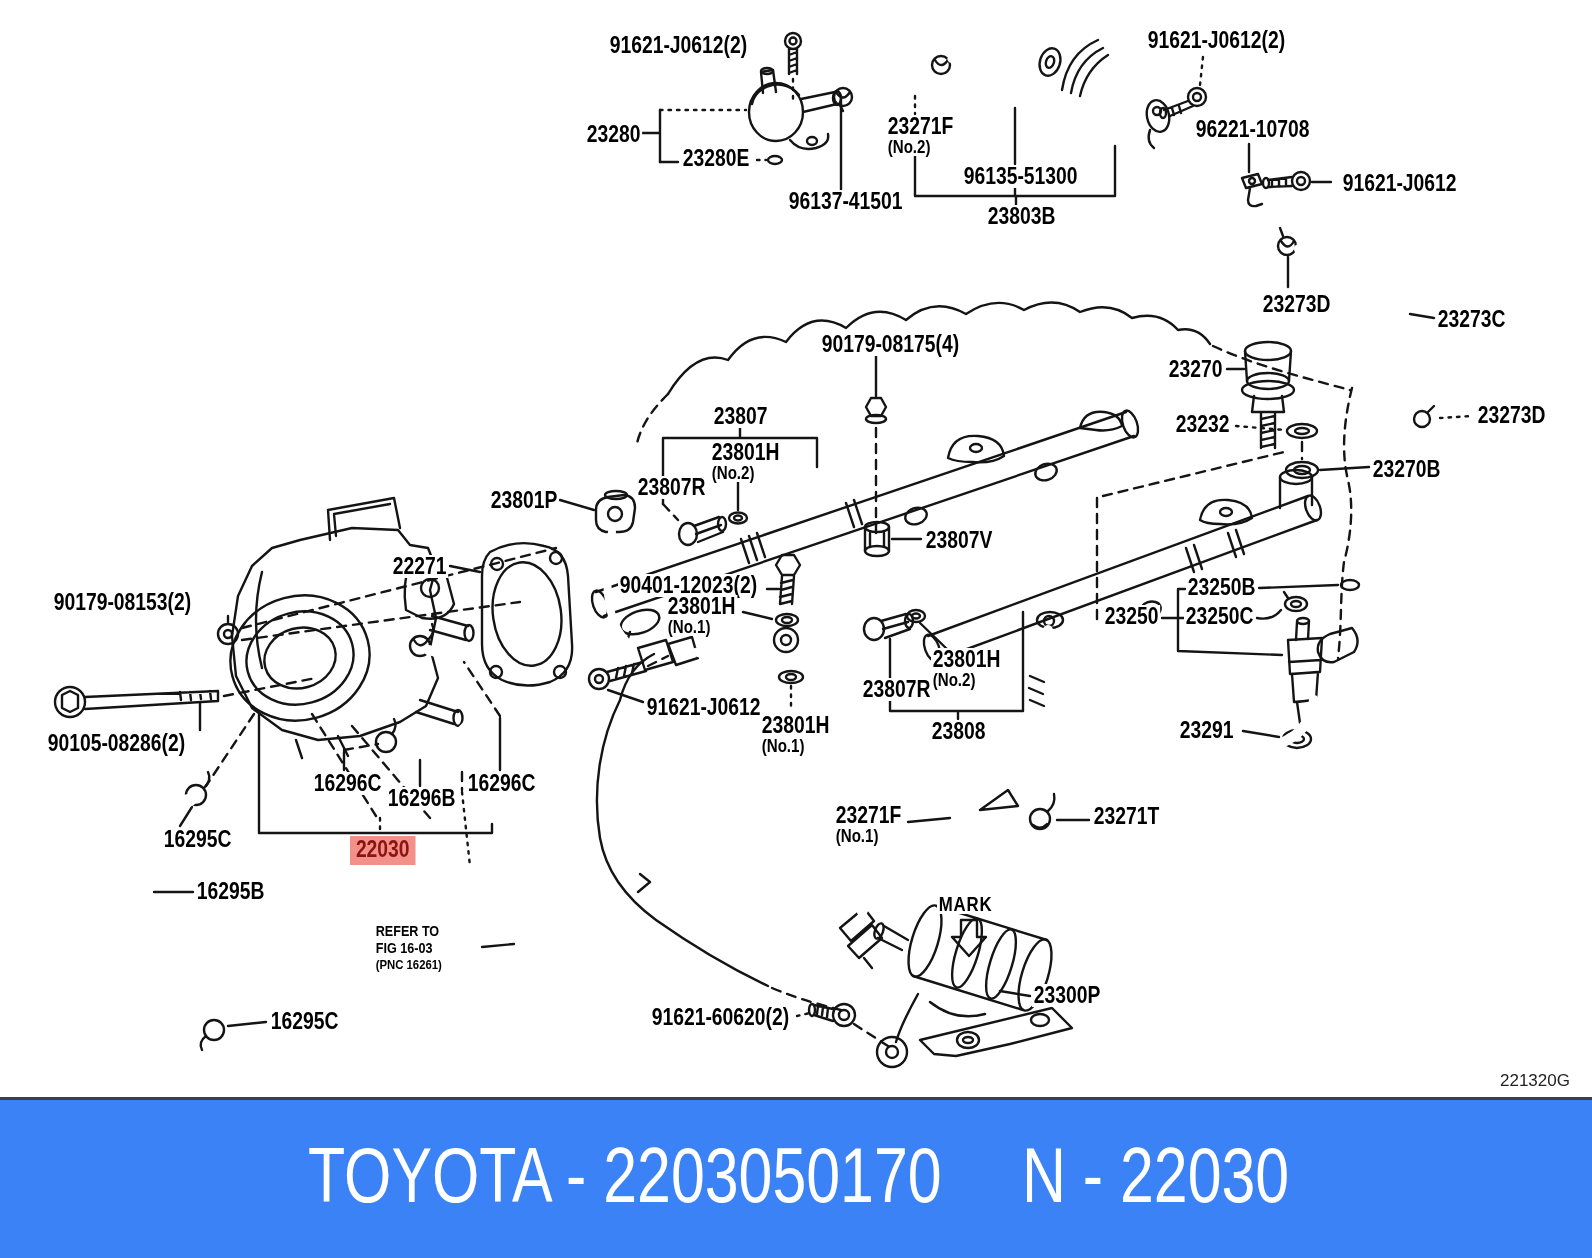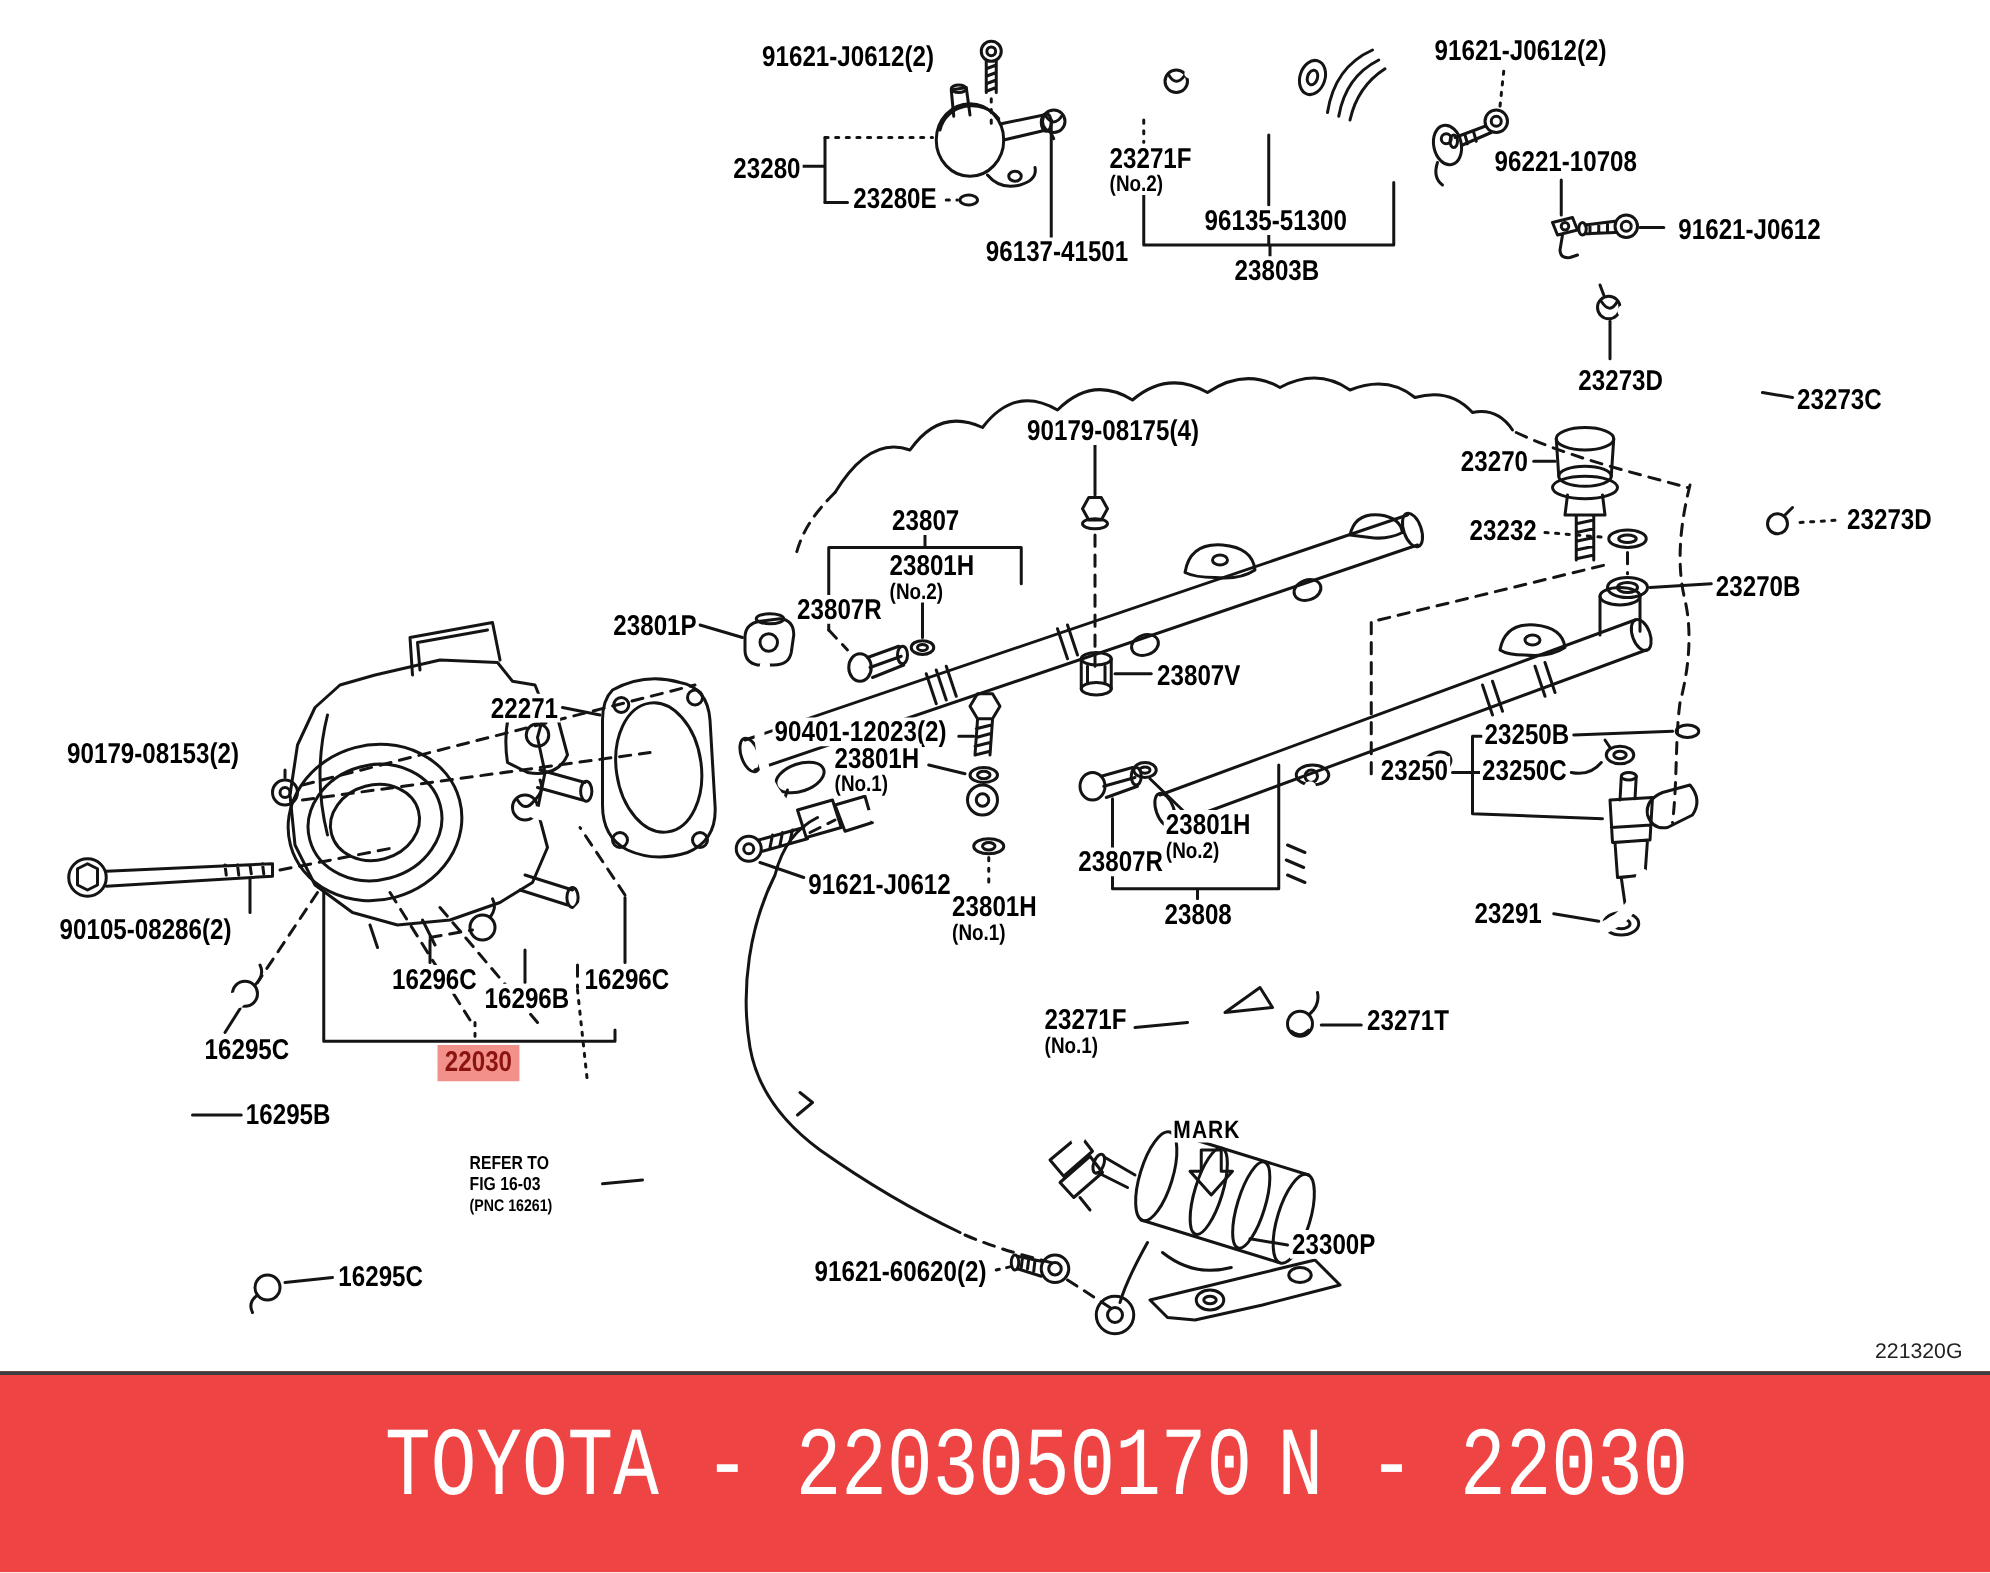--- a/index.html
+++ b/index.html
@@ -392,18 +392,18 @@
       </div>
       <div class="label" style="left: 269px; top: 1010px;"><span>16295C</span></div>
       <div class="label" style="left: 834px; top: 804px;"><span>23271F</span><span class="sub">(No.1)</span></div>
       <div class="label" style="left: 1092px; top: 805px;"><span>23271T</span></div>
       <div class="label mark" style="left: 937px; top: 894px;"><span>MARK</span></div>
       <div class="label" style="left: 1032px; top: 984px;"><span>23300P</span></div>
       <div class="label" style="left: 650px; top: 1006px;"><span>91621-60620(2)</span></div>
       <div class="label plain" style="left: 1498px; top: 1072px;"><span>221320G</span></div>
     </div>
 
-<div id="footer" style="background: #ef4444; color: rgb(255, 255, 255); font-family: Liberation Mono, monospace;">
+<div id="footer" style="background: #3b82f6; color: rgb(255, 255, 255);">
   <span class="ft" style="left:308px">TOYOTA - 2203050170</span>
   <span class="ft" style="left:1022px">N - 22030</span>
 </div>
 
 </div>
 
 </body></html>

